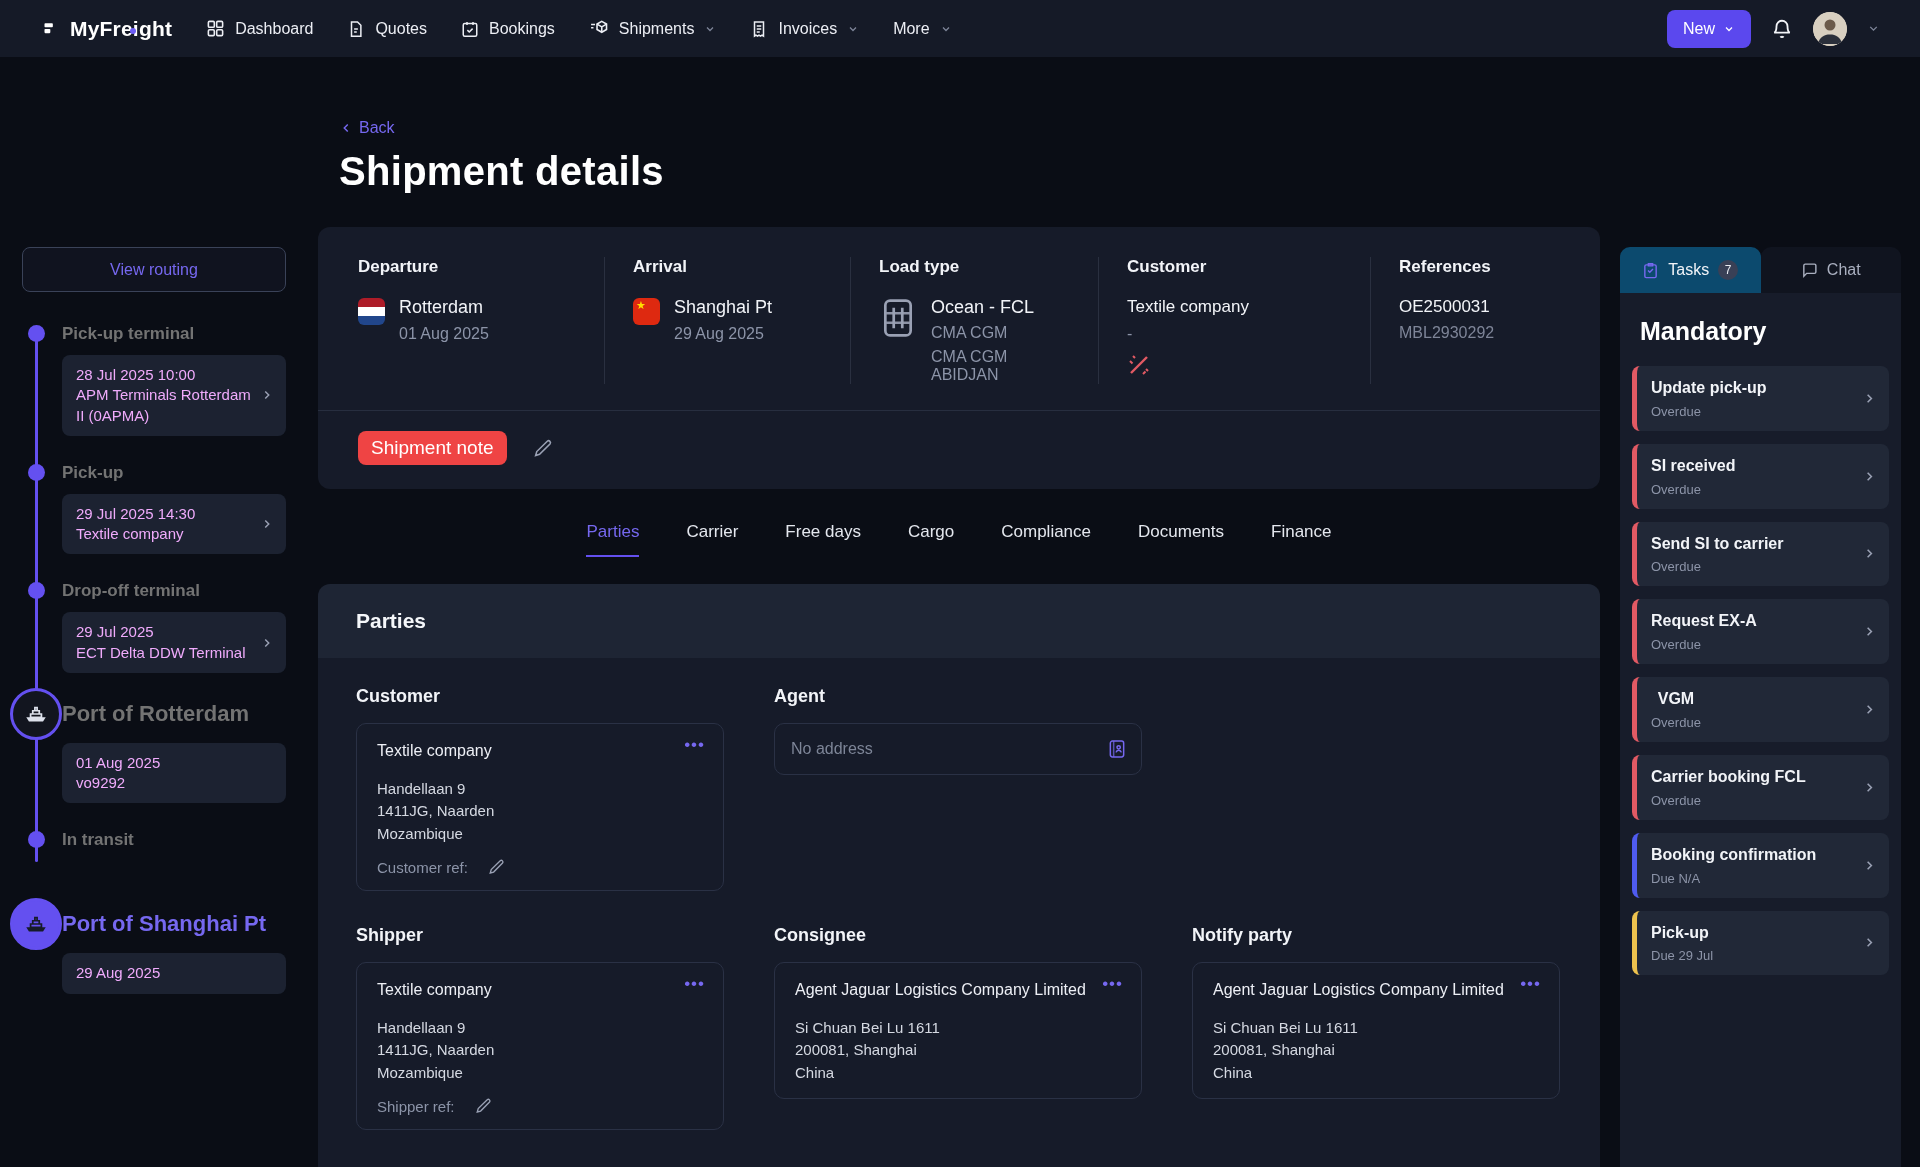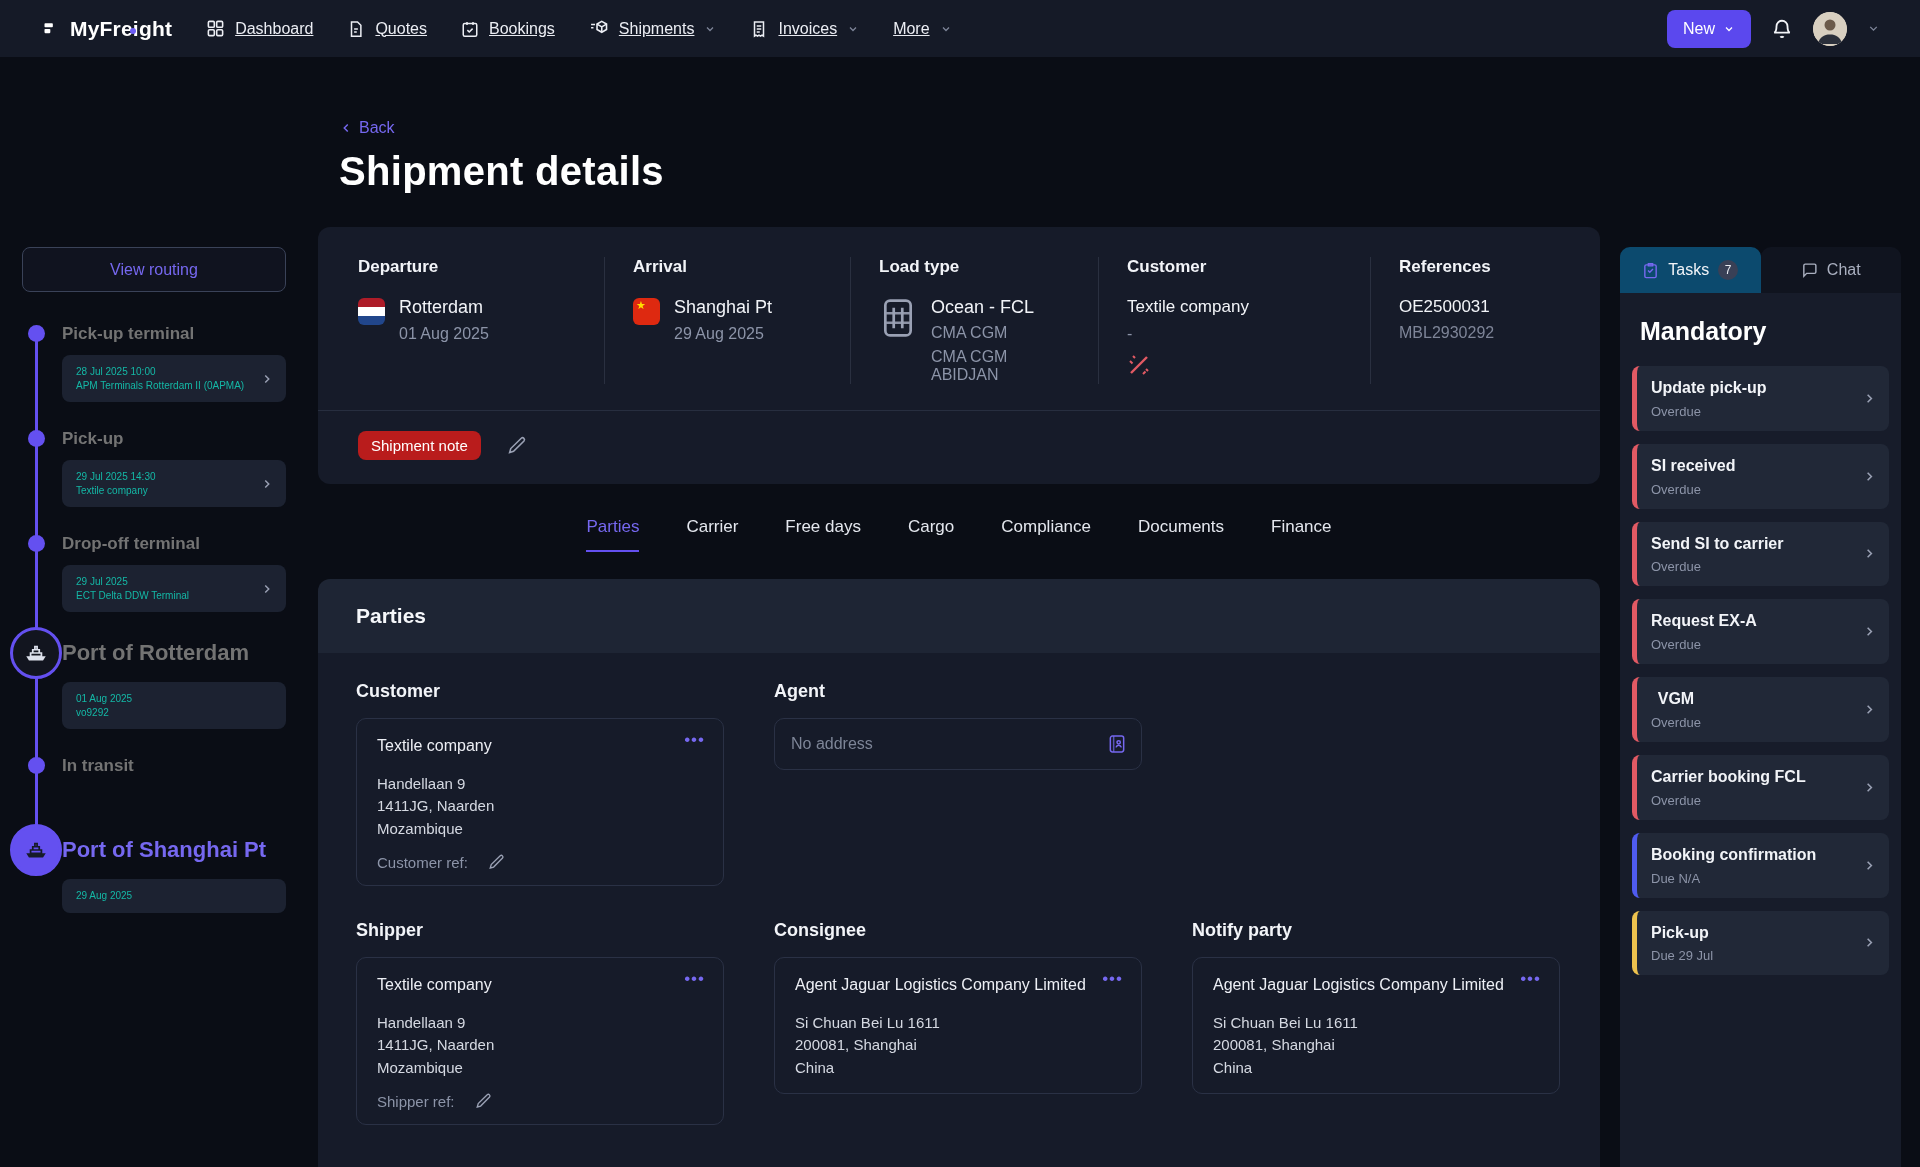--- a/index.html
+++ b/index.html
@@ -14,21 +14,21 @@
 
   
   .topnav {
     height:57px; background:#151A27; display:flex; align-items:center;
     padding:0 40px 0 42px; gap:34px;
   }
   .logo { display:flex; align-items:center; gap:8px; cursor:pointer; position:relative; }
   .logo-bars { color:#FFFFFF; }
   .logo-text { font-size:21px; font-weight:700; color:#FFFFFF; letter-spacing:0.2px; }
   .logo-dot { position:absolute; left:88px; top:11px; width:6px; height:6px; border-radius:50%; background:#6C5CF6; }
-  .nav-items { display:flex; align-items:center; gap:34px; flex:1;text-decoration:underline; }
+  .nav-items { display:flex; align-items:center; gap:34px; flex:1; }
   .nav-item { display:flex; align-items:center; gap:10px; font-size:16px; color:#ECEEF4; cursor:pointer; }
   .nav-item .icon { color:#ECEEF4; }
   .chev { color:#7E8598; }
   .nav-right { display:flex; align-items:center; gap:20px; }
   .new-btn {
     background:#5B48EE; color:#fff; border:none; border-radius:8px;
     font-size:16px; font-family:inherit; padding:10px 16px; display:flex; align-items:center; gap:8px; cursor:pointer;
   }
   .bell { color:#F2F4F8; cursor:pointer; }
   .avatar { width:34px; height:34px; border-radius:50%; overflow:hidden; background:#D8CFC0; cursor:pointer; }
@@ -56,21 +56,21 @@
   .stop.port .stop-label { font-size:22px; padding-top:3px; }
   .stop.shanghai { margin-top:58px; }
   .stop.shanghai .port-circle { background:#6450F0; color:#161B29; }
   .stop.shanghai .stop-label { color:#7668F0; }
   .stop-card {
     margin-top:11px; background:#1C2231; border-radius:8px; padding:10px 12px 10px 14px;
     display:flex; align-items:center; justify-content:space-between; gap:6px;
     width:224px; cursor:pointer;
   }
   .stop.port .stop-card { margin-top:16px; }
-  .stop-card .lines { font-size:10px; color:#14b8a6; line-height:1.35; }
+  .stop-card .lines { font-size:15px; color:#f0abfc; line-height:1.35; }
   .stop-card .chev-r { color:#9AA1B4; flex:none; }
 
   
   .back { display:flex; align-items:center; gap:6px; margin:62px 0 0 21px; color:#7668F0; font-size:16px; cursor:pointer; width:max-content; }
   .page-title { margin:12px 0 0 21px; font-size:40px; font-weight:700; color:#FFFFFF; letter-spacing:0.3px; }
 
   .summary { margin-top:33px; background:#161B29; border-radius:12px; padding:30px 0 24px 0; }
   .summary-cols { display:flex; padding:0 40px; }
   .scol { padding-right:24px; }
   .scol + .scol { border-left:1px solid #2A3040; padding-left:28px; }
@@ -86,21 +86,21 @@
   .load-icon { color:#9AA1B4; flex:none; }
   .load-main { font-size:18px; color:#F2F4F8; }
   .load-sub { font-size:16px; color:#8C94A8; margin-top:6px; }
   .cust-name { font-size:17px; color:#F2F4F8; }
   .cust-dash { font-size:16px; color:#8C94A8; margin-top:8px; }
   .nolink-icon { margin-top:10px; color:#E25A64; }
   .ref-main { font-size:17px; color:#F2F4F8; }
   .ref-sub { font-size:16px; color:#7E8598; margin-top:7px; }
   .summary-divider { border:none; border-top:1px solid #272E3F; margin:26px 0 0 0; }
   .note-row { display:flex; align-items:center; gap:26px; padding:20px 40px 0 40px; }
-  .note-badge { background:#b91c1c; color:#FFFFFF; font-size:15px; padding:6px 13px; border-radius:8px; cursor:pointer; }
+  .note-badge { background:#ef4444; color:#FFFFFF; font-size:19px; padding:6px 13px; border-radius:8px; cursor:pointer; }
   .pencil { color:#9AA1B4; cursor:pointer; }
 
   .tabs { margin-top:33px; display:flex; justify-content:center; gap:47px; }
   .tab { font-size:17px; color:#E4E7EE; padding-bottom:13px; cursor:pointer; border-bottom:2px solid transparent; }
   .tab.active { color:#7668F0; border-bottom-color:#6450F0; }
 
   .panel { margin-top:27px; border-radius:12px; overflow:hidden; }
   .panel-head { background:#1E2534; padding:25px 38px; font-size:21px; font-weight:700; color:#F5F7FA; }
   .panel-body { background:#161B29; padding:28px 38px 60px 38px; min-height:420px; }
   .party-grid { display:flex; gap:50px; }

